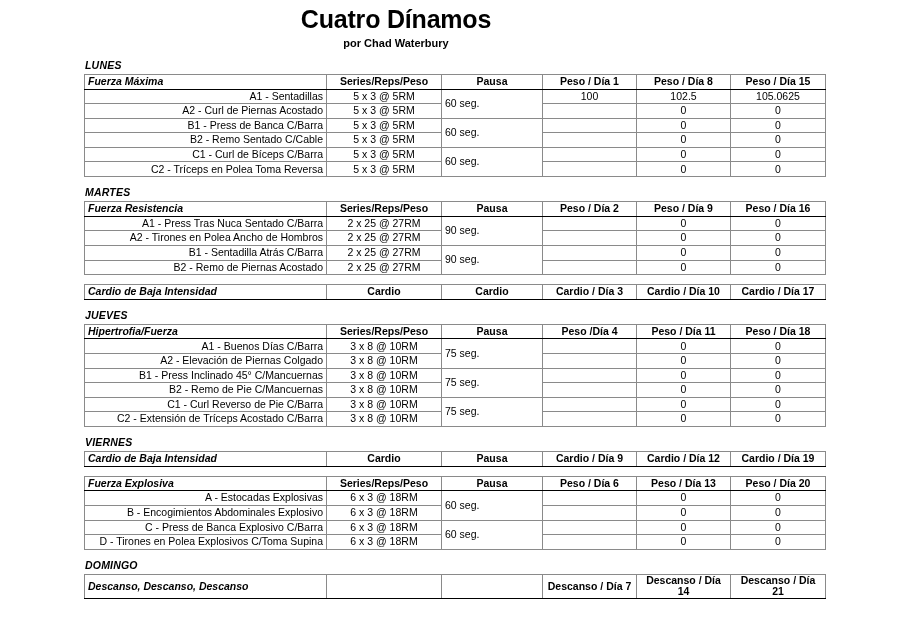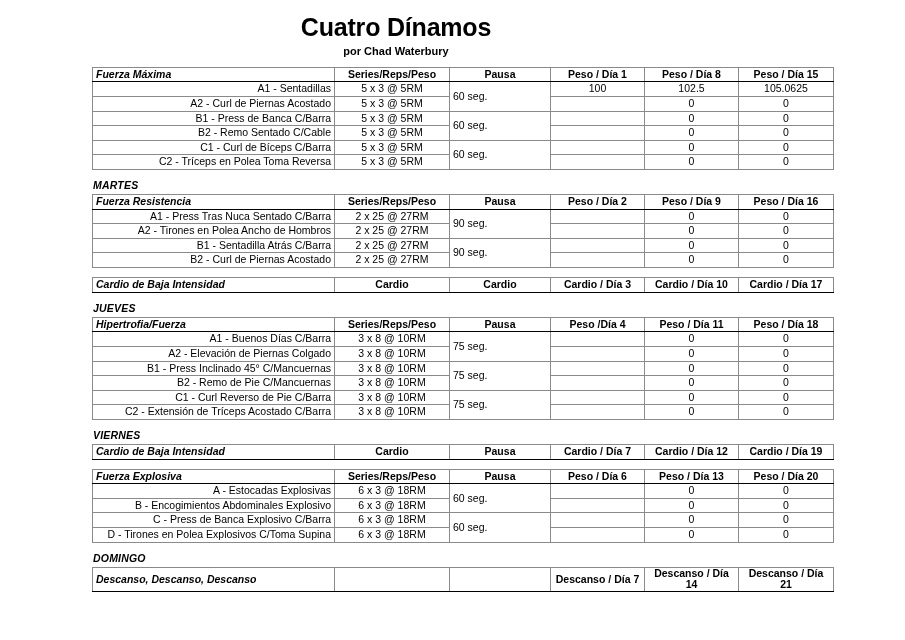--- a/index.html
+++ b/index.html
@@ -13,21 +13,21 @@
     height: 640px;
     font-family: "Liberation Sans", sans-serif;
     color: #000000;
     overflow: hidden;
   }
 
   .page {
     width: 792px;
     height: 640px;
     position: relative;
-    padding: 8px;
+    padding: 0;
   }
 
   
   .doc-header {
     text-align: center;
     padding-top: 5px;
   }
   .doc-title {
     font-size: 25px;
     font-weight: bold;
@@ -105,20 +105,21 @@
 
 <div class="page">
 
   <div class="doc-header">
     <div class="doc-title">Cuatro Dínamos</div>
     <div class="doc-author">por Chad Waterbury</div>
   </div>
 
   <div class="sheet" id="sheet">
       <div class="section">
+        <div class="day-label">LUNES</div>
         <table class="wk">
           <colgroup>
             <col class="c-ex">
             <col class="c-srp">
             <col class="c-pau">
             <col class="c-d1">
             <col class="c-d2">
             <col class="c-d3">
           </colgroup>
           <thead>
@@ -220,21 +221,21 @@
             </tr>
             <tr>
               <td class="ex">B1 - Sentadilla Atrás C/Barra</td>
               <td class="ctr sep-l">2 x 25 @ 27RM</td>
               <td class="pausa" rowspan="2">90 seg.</td>
               <td class="ctr sep-l"></td>
               <td class="ctr">0</td>
               <td class="ctr">0</td>
             </tr>
             <tr>
-              <td class="ex">B2 - Curl de Piernas Acostado</td>
+              <td class="ex">B2 - Remo de Piernas Acostado</td>
               <td class="ctr sep-l">2 x 25 @ 27RM</td>
               <td class="ctr sep-l"></td>
               <td class="ctr">0</td>
               <td class="ctr">0</td>
             </tr>
           </tbody>
         </table>
         <div class="spacer-sm"></div>
       </div>
       <div class="section">
@@ -340,21 +341,21 @@
             <col class="c-pau">
             <col class="c-d1">
             <col class="c-d2">
             <col class="c-d3">
           </colgroup>
           <thead>
             <tr>
               <th class="hd-ex">Cardio de Baja Intensidad</th>
               <th class="ctr sep-l">Cardio</th>
               <th class="ctr">Pausa</th>
-              <th class="ctr sep-l">Cardio / Día 7</th>
+              <th class="ctr sep-l">Cardio / Día 9</th>
               <th class="ctr">Cardio / Día 12</th>
               <th class="ctr">Cardio / Día 19</th>
             </tr>
           </thead>
         </table>
         <div class="spacer-sm"></div>
       </div>
       <div class="section">
         <table class="wk">
           <colgroup>

